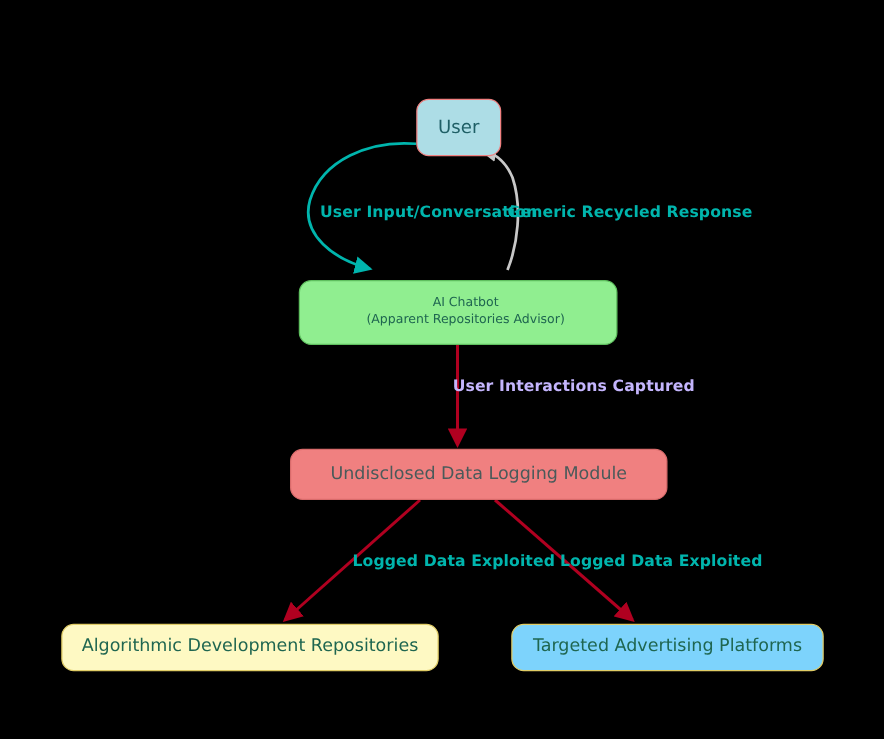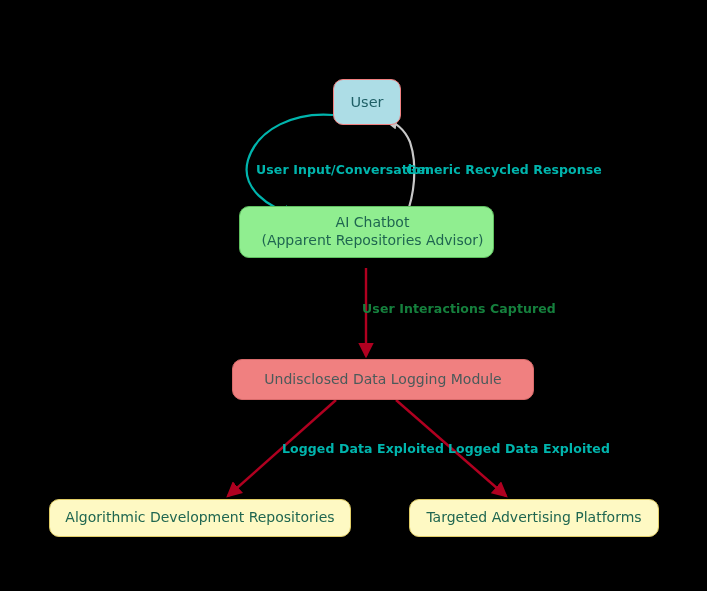--- a/index.html
+++ b/index.html
@@ -52,22 +52,22 @@
     white-space: nowrap;
     letter-spacing: 0.1px;
     text-align: center;
   }
   
   #node-user {
     left: 333px; top: 79px; width: 68px; height: 46px;
     font-size: 14.5px;
   }
   #node-chatbot {
-    left: 239px; top: 206px; width: 255px; height: 52px;
-    font-size: 14px;
+    left: 239px; top: 224px; width: 255px; height: 52px;
+    font-size: 10px;
     padding-left: 12px;
   }
   #node-logger {
     left: 232px; top: 359px; width: 302px; height: 41px;
     font-size: 14px;
   }
   #node-repos {
     left: 49px; top: 499px; width: 302px; height: 38px;
     font-size: 14px;
   }
@@ -115,27 +115,27 @@
   </div>
 
   <div class="node" id="node-logger" style="background: rgb(240, 128, 128); border-color: rgb(217, 107, 107); color: rgb(74, 90, 90);">
     <span class="line">Undisclosed Data Logging Module</span>
   </div>
 
   <div class="node" id="node-repos" style="background: #fef9c3; border-color: rgb(224, 204, 102); color: rgb(31, 102, 80);">
     <span class="line">Algorithmic Development Repositories</span>
   </div>
 
-  <div class="node" id="node-adtech" style="background: #fef9c3; border-color: rgb(224, 204, 102); color: rgb(31, 102, 80);">
+  <div class="node" id="node-adtech" style="background: #7dd3fc; border-color: rgb(224, 204, 102); color: rgb(31, 102, 80);">
     <span class="line">Targeted Advertising Platforms</span>
   </div>
 
   <div class="edge-label" id="label-user-to-chatbot" style="left: 343px; top: 169px; color: rgb(0, 181, 173);">User Input/Conversation</div>
 
   <div class="edge-label" id="label-chatbot-to-user" style="left: 504px; top: 169px; color: rgb(0, 181, 173);">Generic Recycled Response</div>
 
-  <div class="edge-label" id="label-chatbot-to-logger" style="left: 459px; top: 308px; color: #15803d;">User Interactions Captured</div>
+  <div class="edge-label" id="label-chatbot-to-logger" style="left: 459px; top: 308px; color: #c4b5fd;">User Interactions Captured</div>
 
   <div class="edge-label" id="label-logger-to-repos" style="left: 363px; top: 448px; color: rgb(0, 181, 173);">Logged Data Exploited</div>
 
   <div class="edge-label" id="label-logger-to-adtech" style="left: 529px; top: 448px; color: rgb(0, 181, 173);">Logged Data Exploited</div>
 
 </div>
 
 </body></html>

